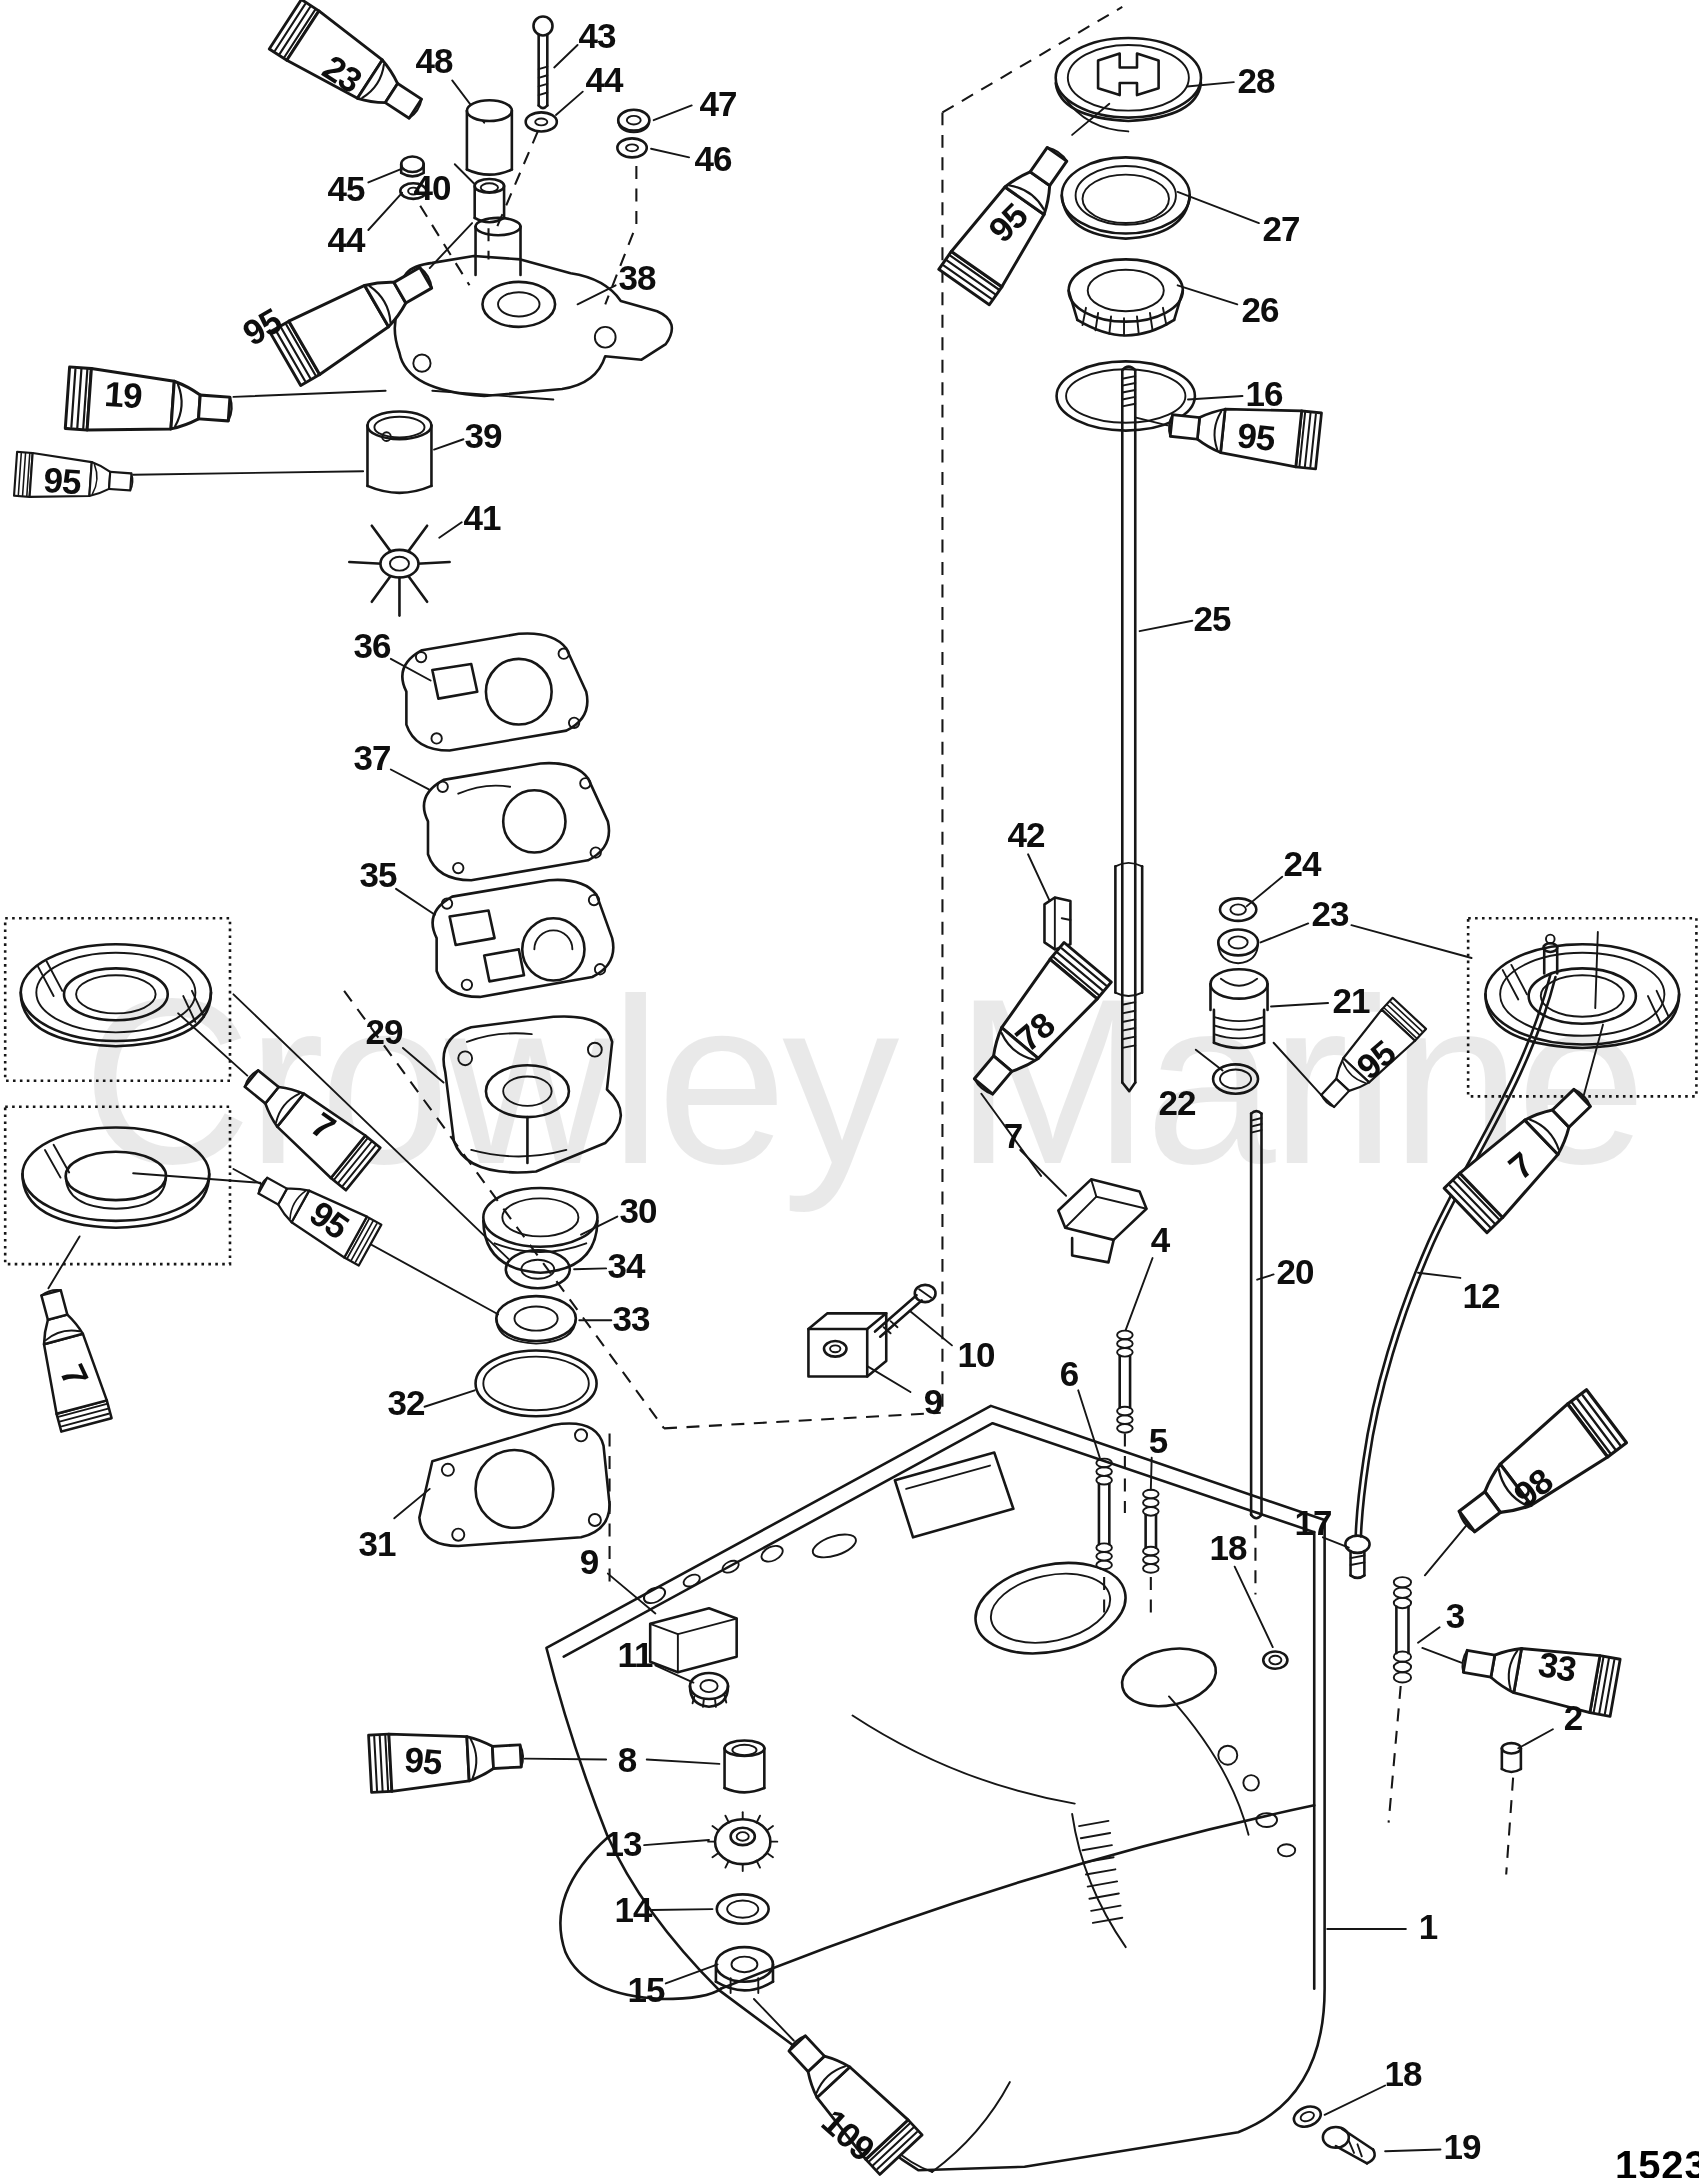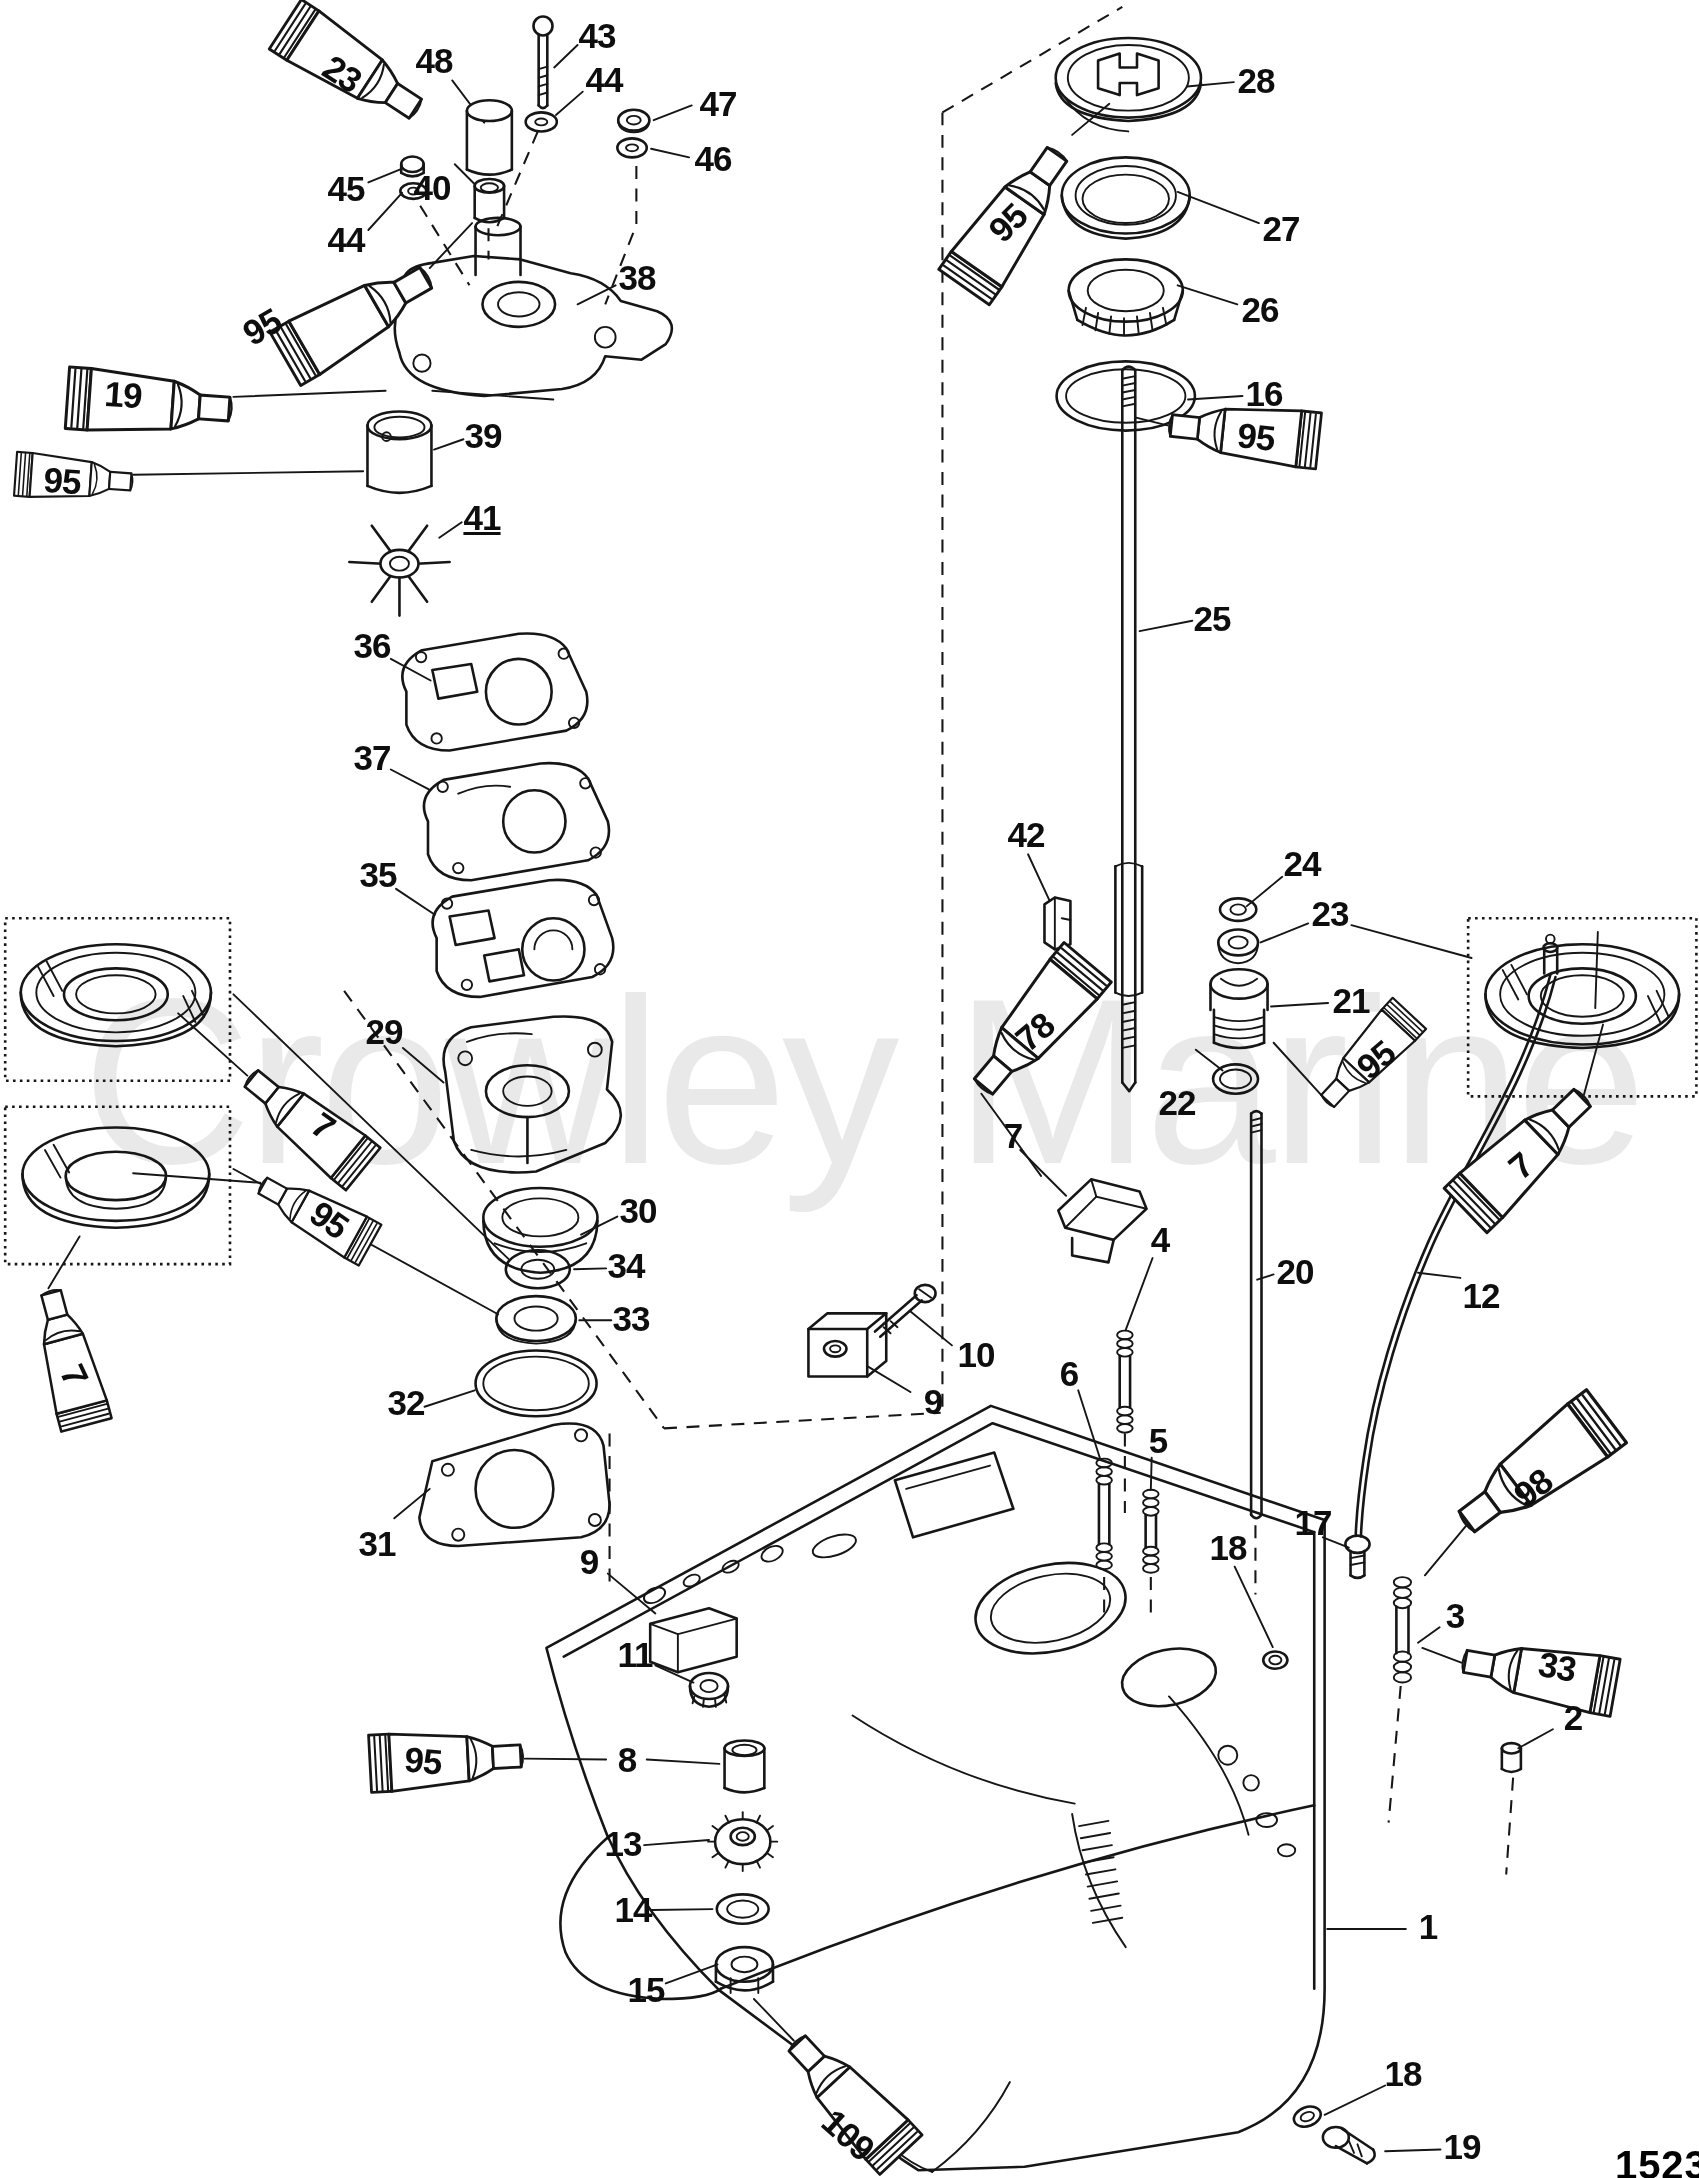--- a/index.html
+++ b/index.html
@@ -630,21 +630,21 @@
       <div class="callout" style="left: 718px; top: 104px;">47</div>
       <div class="callout" style="left: 713px; top: 159px;">46</div>
       <div class="callout" style="left: 346px; top: 189px;">45</div>
       <div class="callout" style="left: 346px; top: 240px;">44</div>
       <div class="callout" style="left: 432px; top: 148px; margin-top: 40px;">40</div>
       <div class="callout" style="left: 637px; top: 278px;">38</div>
       <div class="callout" style="left: 262px; top: 327px; transform: translate(-50%, -50%) rotate(-30deg);">95</div>
       <div class="callout" style="left: 123px; top: 395px; transform: translate(-50%, -50%) rotate(4deg);">19</div>
       <div class="callout" style="left: 62px; top: 481px; transform: translate(-50%, -50%) rotate(4deg);">95</div>
       <div class="callout" style="left: 483px; top: 436px;">39</div>
-      <div class="callout" style="left: 482px; top: 518px; text-decoration: underline;">41</div>
+      <div class="callout" style="left: 482px; top: 518px;">41</div>
       <div class="callout" style="left: 372px; top: 646px;">36</div>
       <div class="callout" style="left: 372px; top: 758px;">37</div>
       <div class="callout" style="left: 378px; top: 875px;">35</div>
       <div class="callout" style="left: 384px; top: 1032px;">29</div>
       <div class="callout" style="left: 638px; top: 1211px;">30</div>
       <div class="callout" style="left: 626px; top: 1266px;">34</div>
       <div class="callout" style="left: 631px; top: 1319px;">33</div>
       <div class="callout" style="left: 406px; top: 1403px;">32</div>
       <div class="callout" style="left: 377px; top: 1528px; margin-top: 16px;">31</div>
       <div class="callout" style="left: 1256px; top: 81px;">28</div>

